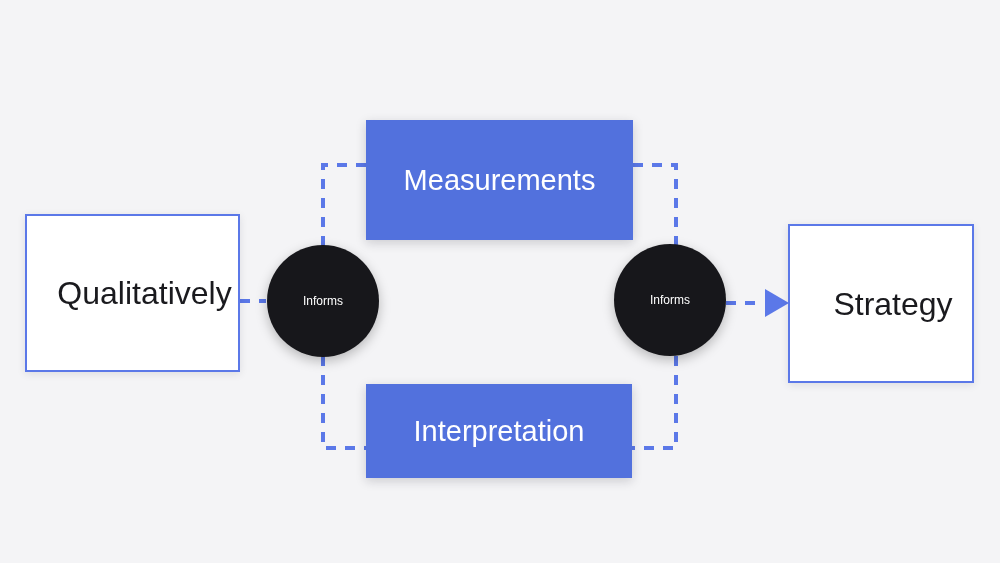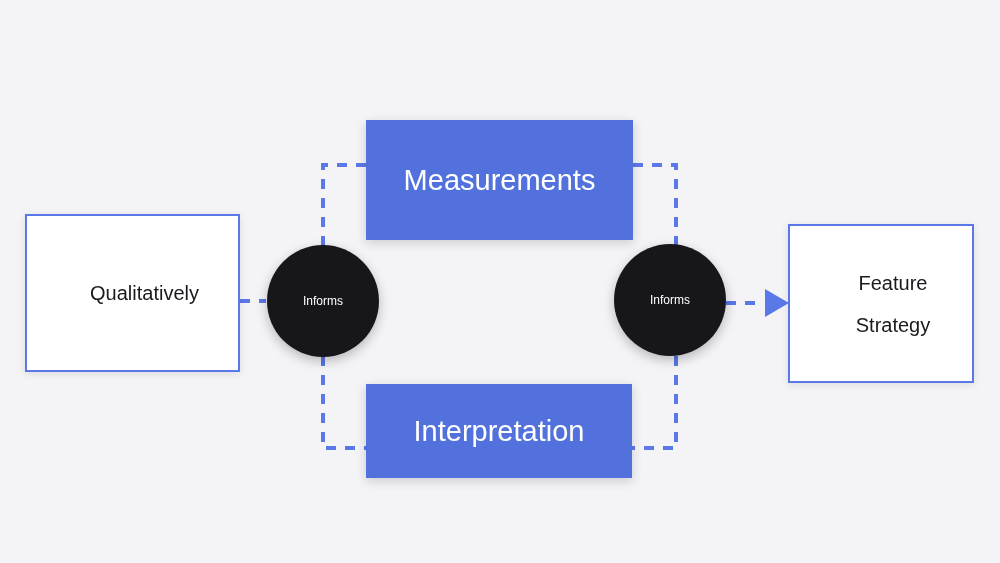--- a/index.html
+++ b/index.html
@@ -34,21 +34,21 @@
     flex-direction:column;
     align-items:center;
     justify-content:center;
     text-align:center;
     box-sizing:border-box;
   }
   .box-white{
     background:#ffffff;
     border:2px solid var(--box-border);
     color:var(--text-dark);
-    font-size:20px;
+    font-size:32px;
     line-height:42px;
     box-shadow:0 2px 8px rgba(20,20,40,0.10);
     padding-left:24px;
   }
   .box-blue{
     background:var(--accent);
     color:var(--text-light);
     font-size:29px;
     box-shadow:0 3px 10px rgba(20,20,40,0.18);
   }
@@ -112,17 +112,16 @@
 
   <div class="node circle-black" id="informs-right-circle">
     <div>Informs</div>
   </div>
 
   <div class="node box-blue" id="interpretation-box">
     <div>Interpretation</div>
   </div>
 
   <div class="node box-white" id="feature-strategy-box">
-    <div>Feature</div>
     <div>Strategy</div>
   </div>
 
 </div>
 
 </body></html>

